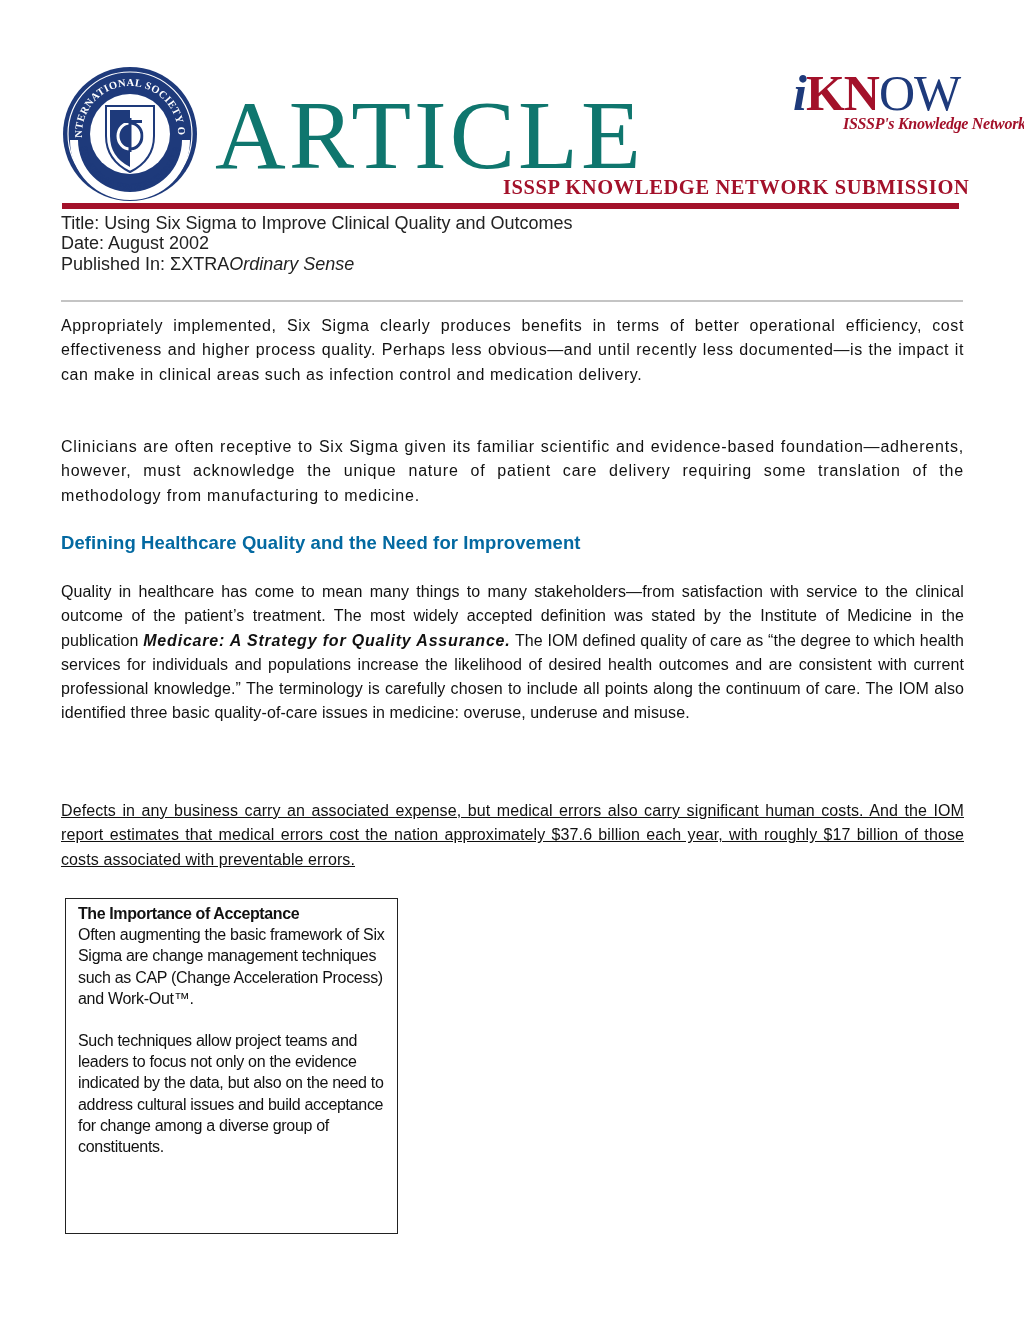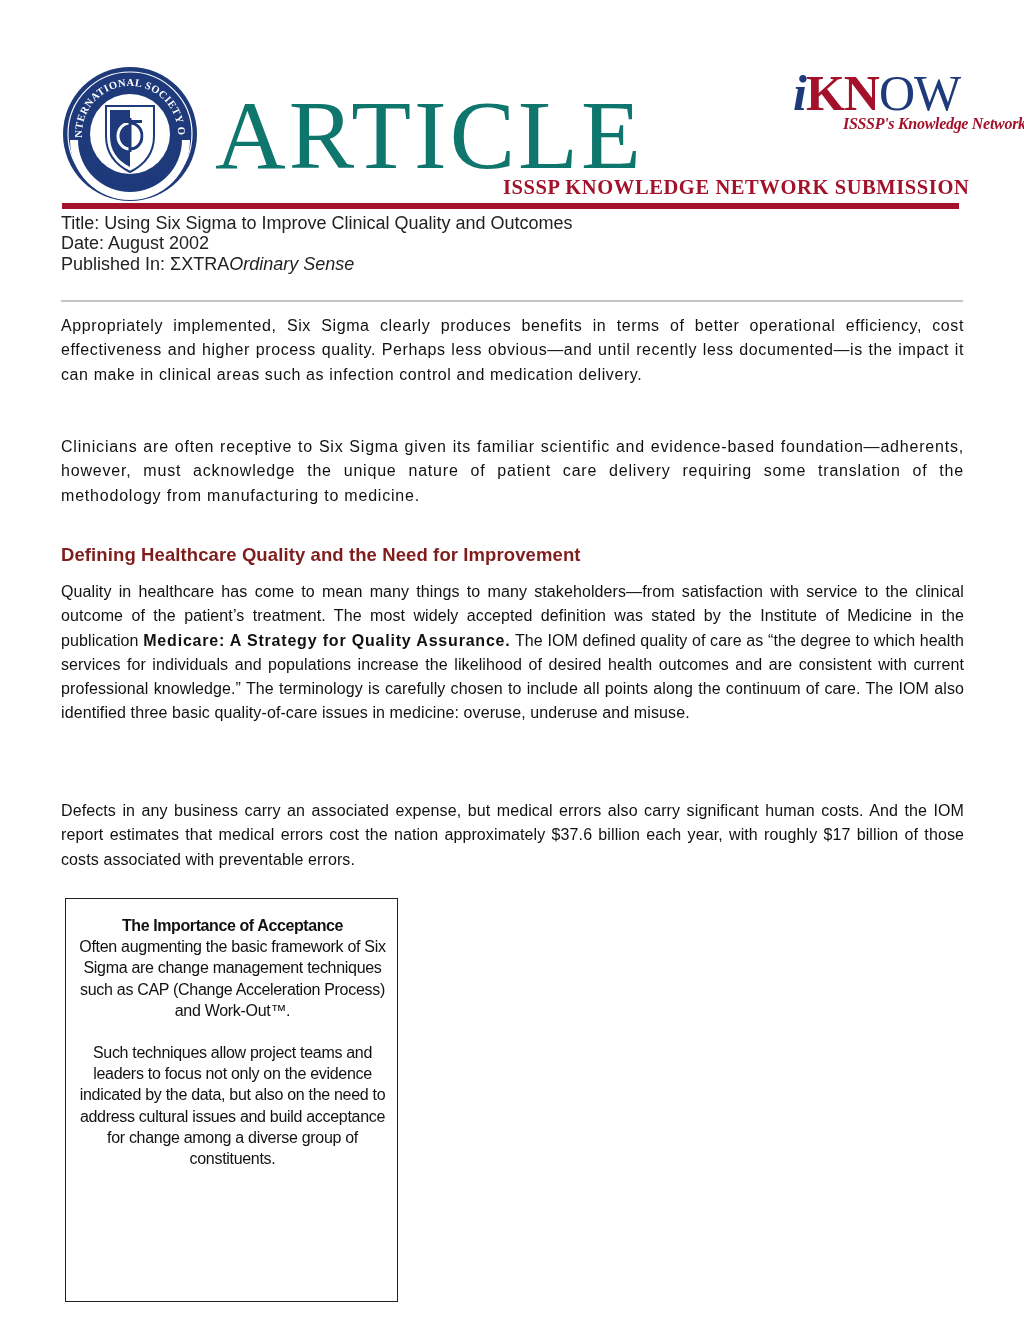--- a/index.html
+++ b/index.html
@@ -32,30 +32,30 @@
 
   
   .meta { position: absolute; left: 61px; top: 213px; font-size: 18px; line-height: 20.3px; color: #222; }
   .meta .it { font-style: italic; }
   .gray-rule { position: absolute; left: 61px; top: 300px; width: 902px; height: 2px; background: #c4c4c4; }
 
   
   .body-text { position: absolute; left: 61px; width: 903px; font-size: 16px; line-height: 24.3px; text-align: justify; color: #111; }
   .p1 { top: 314px; letter-spacing: 0.6px; }
   .p2 { top: 435px; letter-spacing: 0.8px; }
-  .h2 { position: absolute; left: 61px; top: 532px; font-size: 18.5px; font-weight: bold; color: #7f1d1d; letter-spacing: 0.1px; margin-top: 12px; }
+  .h2 { position: absolute; left: 61px; top: 532px; font-size: 18.5px; font-weight: bold; color: #0369a1; letter-spacing: 0.1px; }
   .p3 { top: 580px; letter-spacing: 0.1px; }
-  .p3 b { font-weight: bold; letter-spacing: 0.8px; margin-top: 32px; }
-  .p4 { top: 799px; letter-spacing: 0.1px; }
+  .p3 b { font-style: italic; font-weight: bold; letter-spacing: 0.8px; margin-top: 32px; }
+  .p4 { top: 799px; letter-spacing: 0.1px; text-decoration: underline; }
 
   
   .sidebar {
-    position: absolute; left: 65px; top: 898px; width: 333px; height: 404px;
-    border: 1.5px solid #222; padding: 16px 10px 0 12px;
-    font-size: 16px; line-height: 21.2px; color: #111; text-align: center;
+    position: absolute; left: 65px; top: 898px; width: 333px; height: 336px;
+    border: 1.5px solid #222; padding: 4px 10px 0 12px;
+    font-size: 16px; line-height: 21.2px; color: #111;
   }
   .sidebar-title { font-weight: bold; letter-spacing: -0.4px; }
   .sidebar p { letter-spacing: -0.3px; }
   .sidebar .gap { height: 21px; }
 </style>
 </head>
 <body>
 
 <div class="seal">
   <svg width="140" height="140" viewBox="0 0 140 140">

